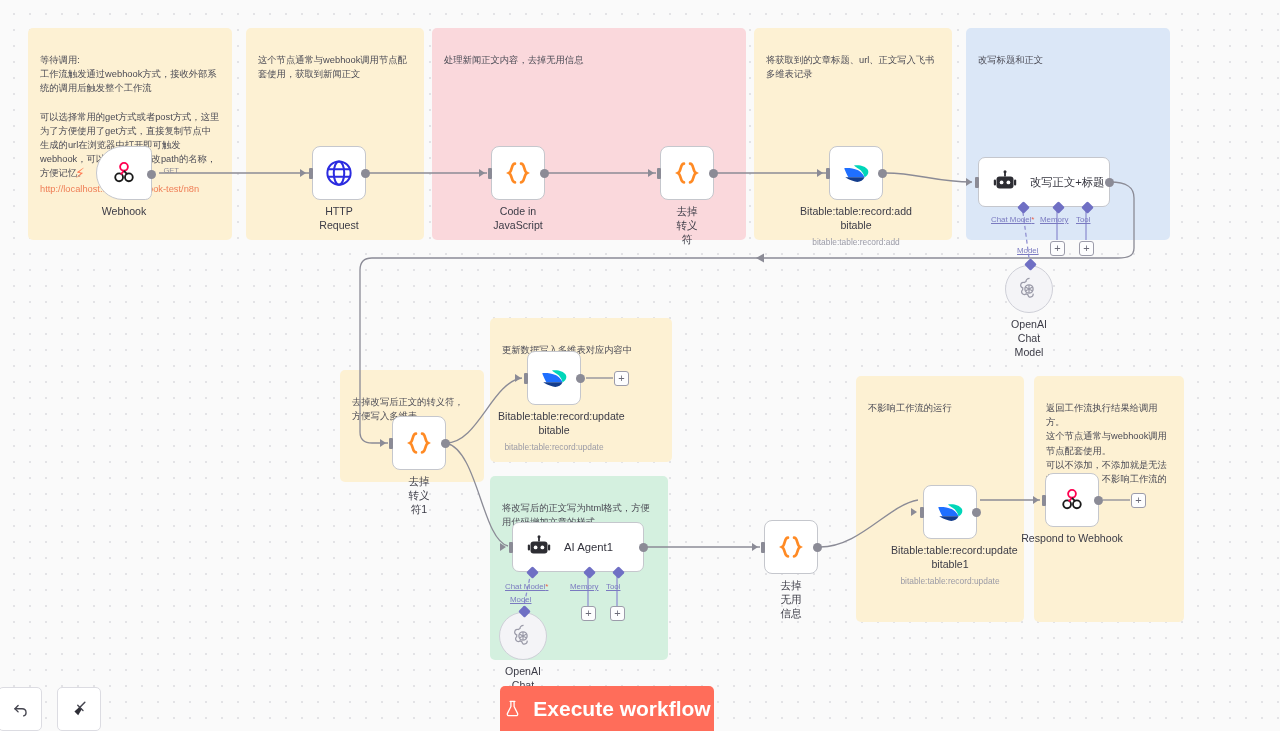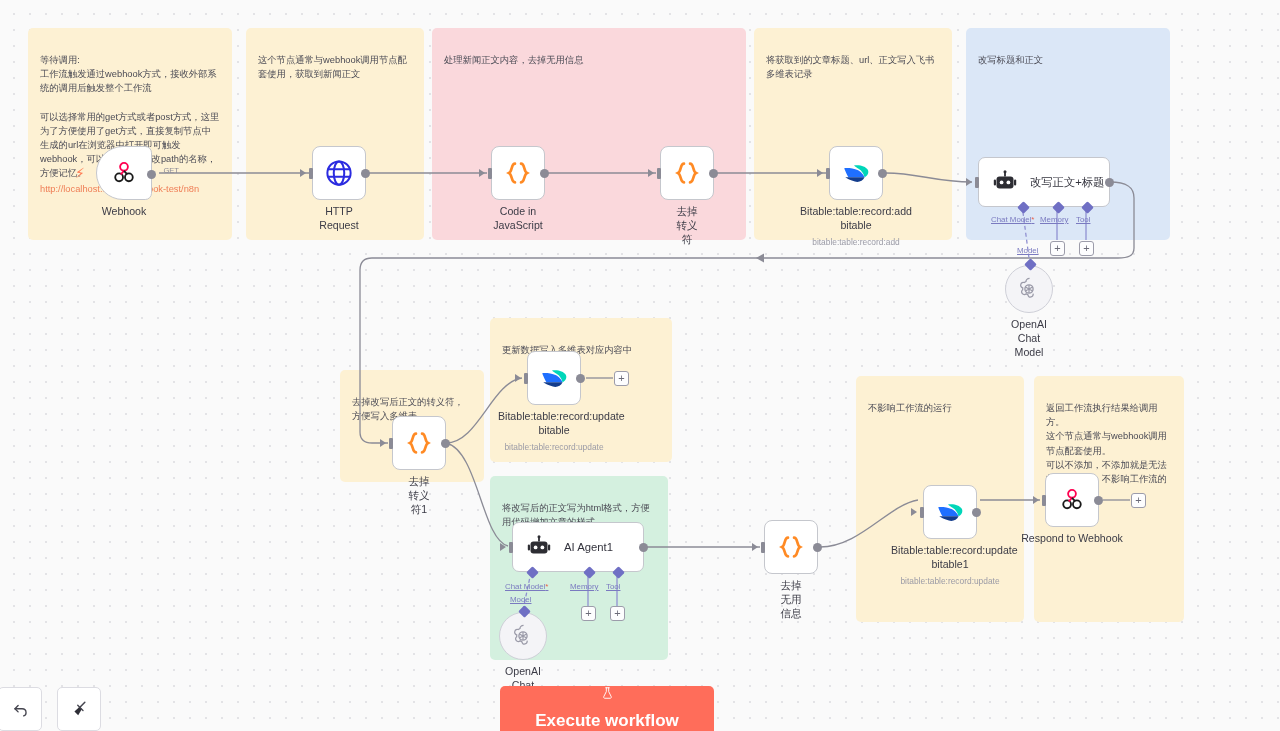--- a/index.html
+++ b/index.html
@@ -116,25 +116,24 @@
     border-radius: 5px;
     display: flex; align-items: center; justify-content: center;
   }
   #execute-btn {
     position: absolute;
     left: 500px; top: 686px;
     width: 214px; height: 45px;
     background: #ff6d5a;
     border: none; border-radius: 5px 5px 0 0;
     color: #fff;
-    display: flex; align-items: center; justify-content: flex-end; gap: 11px;
-    font-size: 17px; font-weight: bold;
+    display: flex; align-items: center; justify-content: center; gap: 11px;
+    font-size: 21px; font-weight: bold;
     font-family: "Liberation Sans", sans-serif;
     cursor: pointer;
-    flex-direction: column;
   }
 </style>
 </head>
 <body>
 
 <div id="canvas">
 
   <div class="sticky yellow" style="left:28px; top:28px; width:204px; height:212px;">
     <span>等待调用:
 工作流触发通过webhook方式，接收外部系统的调用后触发整个工作流

